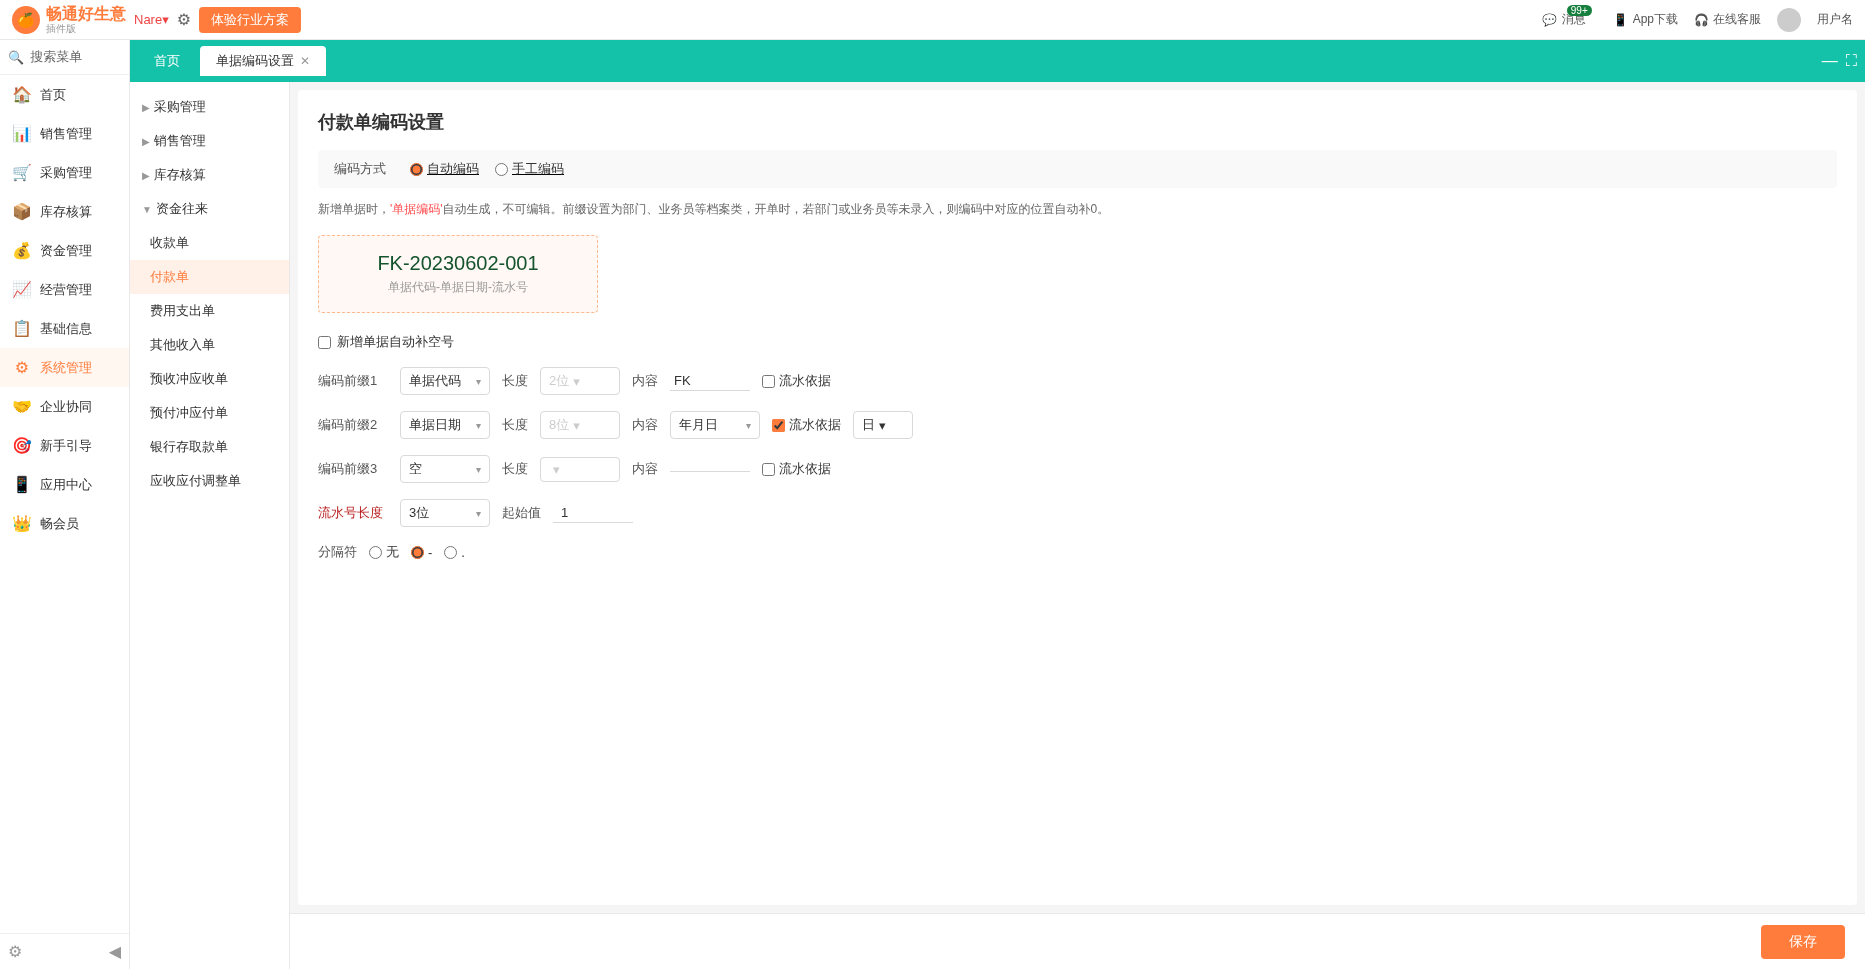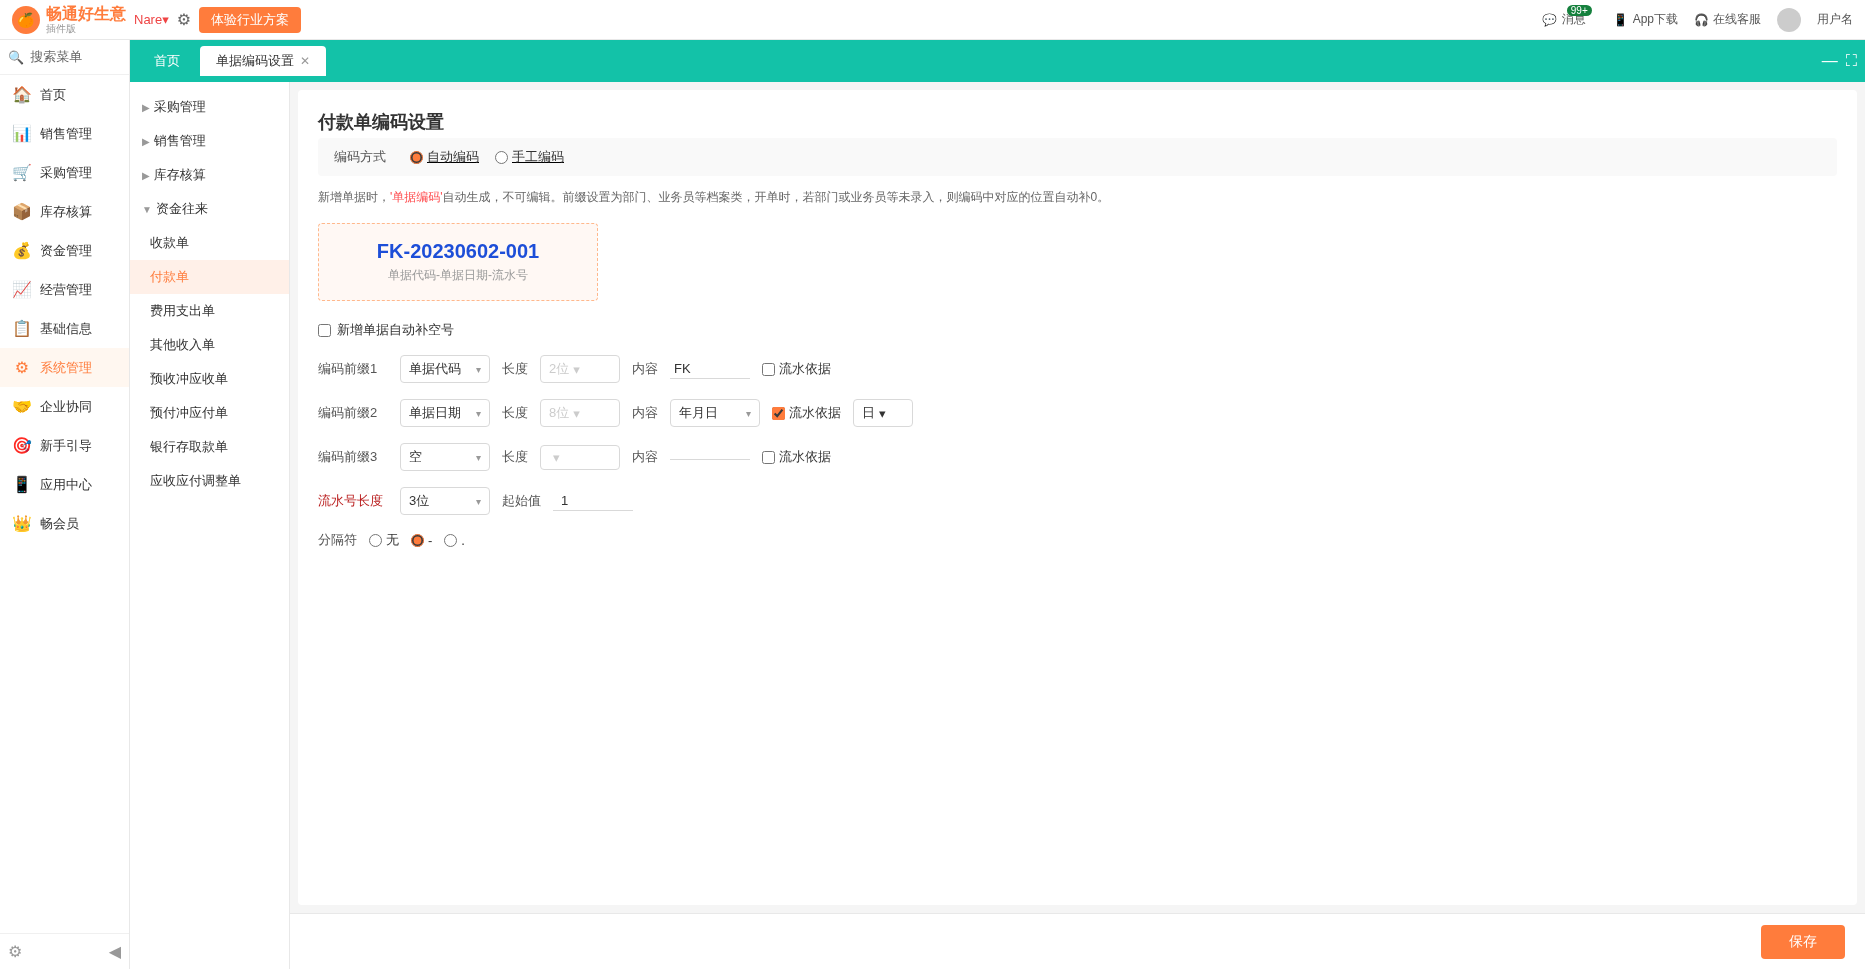--- a/index.html
+++ b/index.html
@@ -144,21 +144,21 @@
     }
 
     .page-content {
       flex: 1;
       padding: 20px;
       background: #fff;
       margin: 8px;
       border-radius: 4px;
     }
 
-    .page-title { font-size: 18px; font-weight: 600; color: #333; margin-bottom: 4px; }
+    .page-title { font-size: 18px; font-weight: 600; color: #333; margin-bottom: 16px; }
 
     
     .encoding-method-row {
       display: flex;
       align-items: center;
       gap: 24px;
       background: #f9f9f9;
       padding: 10px 16px;
       border-radius: 4px;
       margin-bottom: 12px;
@@ -175,21 +175,21 @@
     
     .preview-box {
       border: 1.5px dashed #ffb88c;
       border-radius: 4px;
       padding: 16px 24px;
       background: #fff8f4;
       margin-bottom: 20px;
       display: inline-block;
       min-width: 280px;
     }
-    .preview-code { font-size: 20px; font-weight: 700; color: #1d4ed8; text-align: center; }
+    .preview-code { font-size: 20px; font-weight: 400; color: #14532d; text-align: center; }
     .preview-desc { font-size: 12px; color: #999; text-align: center; margin-top: 4px; }
 
     
     .auto-fill-row { display: flex; align-items: center; gap: 6px; margin-bottom: 16px; font-size: 13px; color: #333; }
     .auto-fill-row input[type="checkbox"] { accent-color: #ff7c3c; }
 
     
     .config-row {
       display: flex;
       align-items: center;

